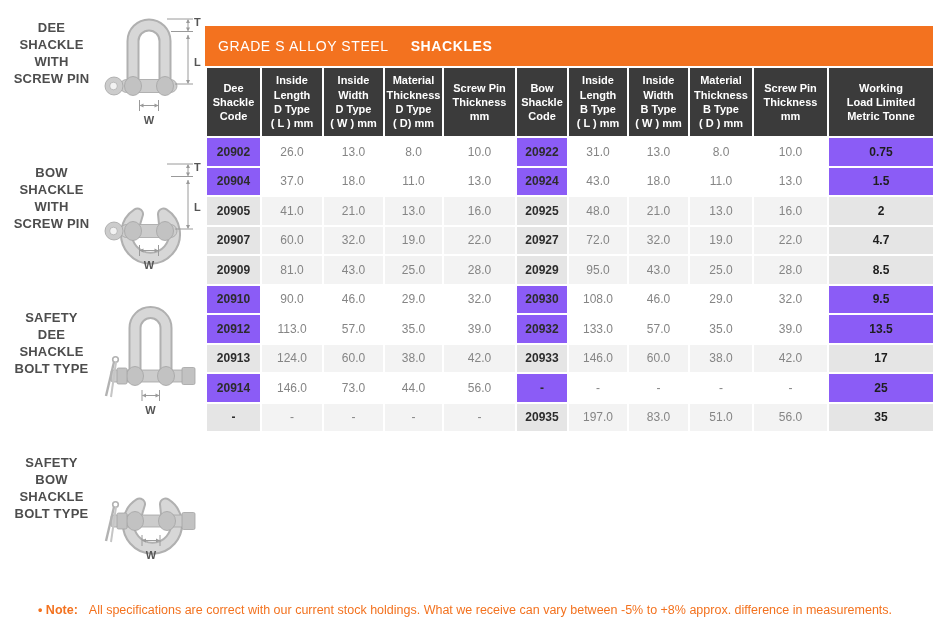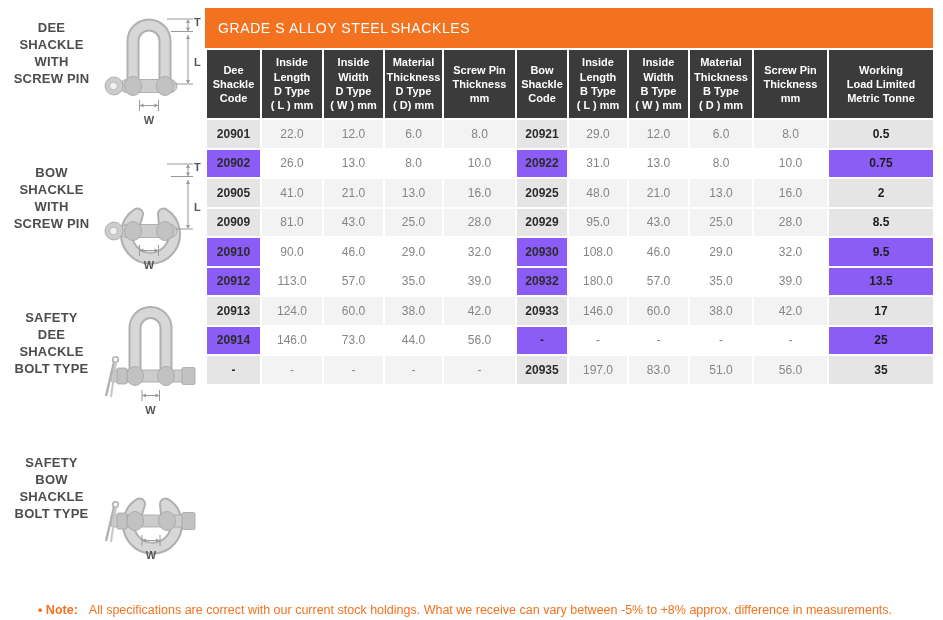--- a/index.html
+++ b/index.html
@@ -23,27 +23,27 @@
 
   .metal-under { fill:none; stroke:#b0b0b0; stroke-width:13; stroke-linejoin:round; }
   .metal-over  { fill:none; stroke:#d7d7d7; stroke-width:9;  stroke-linejoin:round; }
   .lug { fill:#c2c2c2; stroke:#a3a3a3; stroke-width:.8; }
   .pin { fill:#cccccc; stroke:#a3a3a3; stroke-width:.8; }
   .dim  { stroke:#9a9a9a; stroke-width:1; }
   .dim-arrow { fill:#9a9a9a; }
   .dim-label { font-size:11px; font-weight:bold; fill:#555; font-family:"Liberation Sans",sans-serif; }
 
   
-  .table-area { width: 728px; padding-top: 8px; flex: none; }
+  .table-area { width: 728px; padding-top: 26px; flex: none; }
   .title-bar {
     height: 40px; background: #f3721f; color: #fff;
     display: flex; align-items: center; padding-left: 13px;
     font-size: 14px; letter-spacing: .6px;
   }
-  .title-bar .emph { font-weight: normal; margin-left: 2px; }
+  .title-bar .emph { font-weight: bold; margin-left: 22px; }
 
   table { border-collapse: collapse; width: 728px; table-layout: fixed; }
   th {
     background: #3b3b3b; color: #fff; font-size: 11px; font-weight: bold;
     height: 70px; white-space: pre-line; line-height: 1.3;
     border: 2px solid #fff; padding: 0; text-align: center; vertical-align: middle;
   }
   td {
     height: 29.5px; text-align: center; vertical-align: middle;
     font-size: 12px; color: #858585;
@@ -263,58 +263,71 @@
 ( D ) mm</th>
             <th>Screw Pin
 Thickness
 mm</th>
             <th>Working
 Load Limited
 Metric Tonne</th>
           </tr>
       </thead>
       <tbody id="tbody">
-          <tr class="odd">
-            <td class="code">20901</td>
-            <td>22.0</td>
-            <td>12.0</td>
-            <td>6.0</td>
-            <td>8.0</td>
-            <td class="code">20921</td>
-            <td>29.0</td>
-            <td>12.0</td>
-            <td>6.0</td>
-            <td>8.0</td>
-            <td class="wll">0.5</td>
-          </tr>
           <tr class="even">
             <td class="code">20902</td>
             <td>26.0</td>
             <td>13.0</td>
             <td>8.0</td>
             <td>10.0</td>
             <td class="code">20922</td>
             <td>31.0</td>
             <td>13.0</td>
             <td>8.0</td>
             <td>10.0</td>
             <td class="wll">0.75</td>
           </tr>
+          <tr class="even">
+            <td class="code">20904</td>
+            <td>37.0</td>
+            <td>18.0</td>
+            <td>11.0</td>
+            <td>13.0</td>
+            <td class="code">20924</td>
+            <td>43.0</td>
+            <td>18.0</td>
+            <td>11.0</td>
+            <td>13.0</td>
+            <td class="wll">1.5</td>
+          </tr>
           <tr class="odd">
             <td class="code">20905</td>
             <td>41.0</td>
             <td>21.0</td>
             <td>13.0</td>
             <td>16.0</td>
             <td class="code">20925</td>
             <td>48.0</td>
             <td>21.0</td>
             <td>13.0</td>
             <td>16.0</td>
             <td class="wll">2</td>
+          </tr>
+          <tr class="odd">
+            <td class="code">20907</td>
+            <td>60.0</td>
+            <td>32.0</td>
+            <td>19.0</td>
+            <td>22.0</td>
+            <td class="code">20927</td>
+            <td>72.0</td>
+            <td>32.0</td>
+            <td>19.0</td>
+            <td>22.0</td>
+            <td class="wll">4.7</td>
           </tr>
           <tr class="odd">
             <td class="code">20909</td>
             <td>81.0</td>
             <td>43.0</td>
             <td>25.0</td>
             <td>28.0</td>
             <td class="code">20929</td>
             <td>95.0</td>
             <td>43.0</td>
@@ -335,21 +348,21 @@
             <td>32.0</td>
             <td class="wll">9.5</td>
           </tr>
           <tr class="even">
             <td class="code">20912</td>
             <td>113.0</td>
             <td>57.0</td>
             <td>35.0</td>
             <td>39.0</td>
             <td class="code">20932</td>
-            <td>180.0</td>
+            <td>133.0</td>
             <td>57.0</td>
             <td>35.0</td>
             <td>39.0</td>
             <td class="wll">13.5</td>
           </tr>
           <tr class="odd">
             <td class="code">20913</td>
             <td>124.0</td>
             <td>60.0</td>
             <td>38.0</td>

